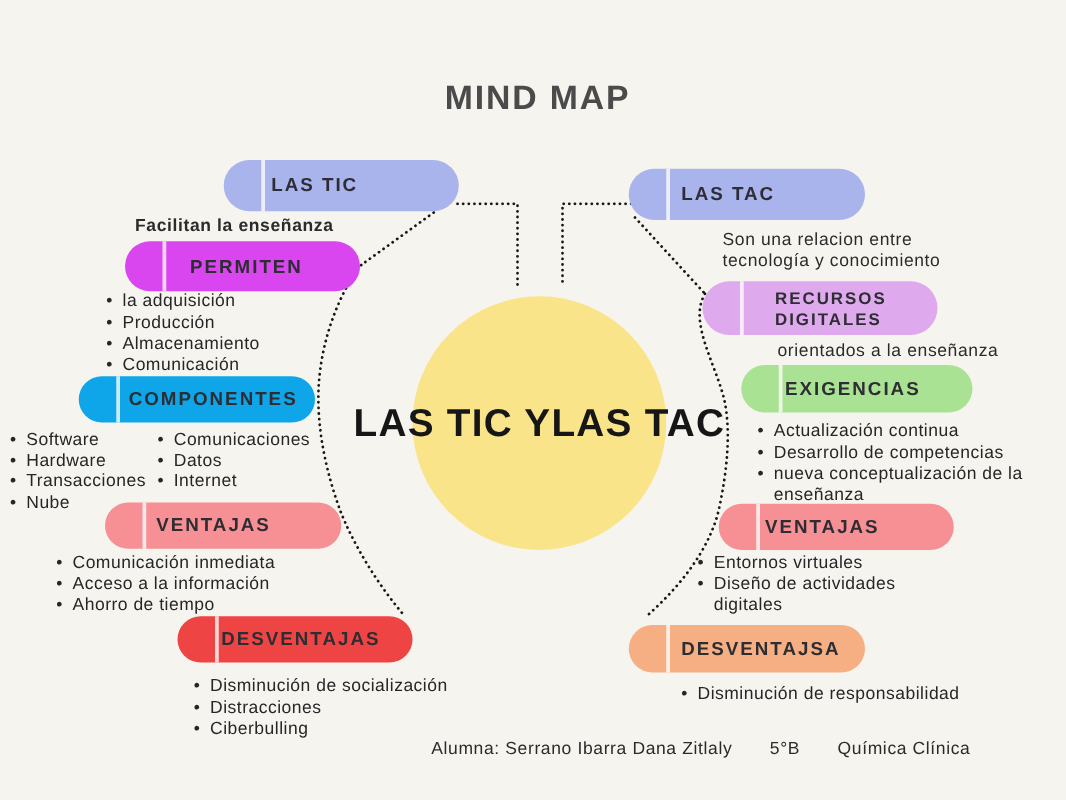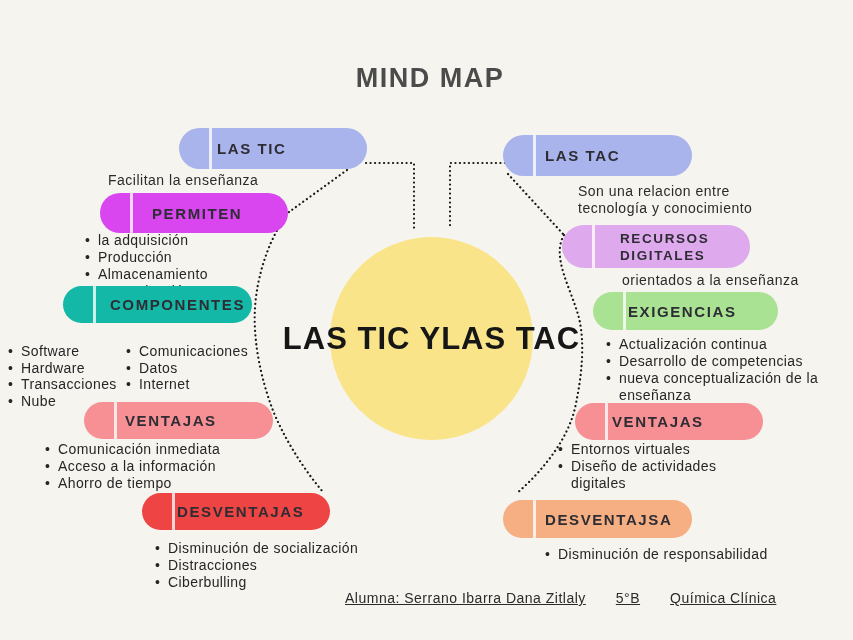--- a/index.html
+++ b/index.html
@@ -15,21 +15,21 @@
   .pill .stripe{position:absolute;left:30px;top:0;bottom:0;width:3px;background:rgba(255,255,255,0.78);}
   .pill .lbl{position:relative;white-space:nowrap;}
   .pill .lbl2{position:relative;line-height:17px;}
   .note{position:absolute;font-size:14px;letter-spacing:0.5px;color:#2b2b2b;line-height:17px;white-space:nowrap;}
   ul.blist{position:absolute;margin:0;padding:0;list-style:none;font-size:14px;letter-spacing:0.4px;
         color:#262626;line-height:17px;}
   ul.blist li{position:relative;padding-left:13px;}
   ul.blist li::before{content:"\2022";position:absolute;left:0;top:0;}
   ul.tight{line-height:16.5px;}
   .footer{position:absolute;left:345px;top:590px;display:flex;gap:30px;font-size:14px;
-        letter-spacing:0.5px;color:#2b2b2b;white-space:nowrap;text-decoration:underline;}
+        letter-spacing:0.5px;color:#2b2b2b;white-space:nowrap;}
   svg.wires{position:absolute;left:0;top:0;pointer-events:none;}
   svg.wires path{fill:none;stroke:#171717;stroke-width:2.2;stroke-linecap:round;stroke-dasharray:0.1 4.4;}
 </style>
 </head>
 <body>
 
 <div class="canvas">
 
   <div class="title">MIND MAP</div>
 
@@ -44,34 +44,34 @@
 
   <div class="center-circle" style="background: rgb(250, 228, 138);">
     <div class="ln">LAS TIC Y</div>
     <div class="ln">LAS TAC</div>
   </div>
 
   <div class="pill" style="left: 179px; top: 128px; width: 188px; height: 41px; padding-left: 38px; background: rgb(169, 179, 236);">
     <i class="stripe"></i>
     <span class="lbl">LAS TIC</span>
   </div>
-  <div class="note" style="left:108px;top:172px;">Facilitan la enseñanza</div>
+  <div class="note" style="left:108px;top:172px;font-weight:bold;">Facilitan la enseñanza</div>
 
   <div class="pill" style="left: 100px; top: 193px; width: 188px; height: 40px; padding-left: 52px; background: #d946ef;">
     <i class="stripe"></i>
     <span class="lbl">PERMITEN</span>
   </div>
   <ul class="blist" style="left:85px;top:232px;width:190px;">
     <li>la adquisición</li>
     <li>Producción</li>
     <li>Almacenamiento</li>
     <li>Comunicación</li>
   </ul>
 
-  <div class="pill" style="left: 63px; top: 286px; width: 189px; height: 37px; padding-left: 40px; background: #14b8a6; justify-content: center;">
+  <div class="pill" style="left: 63px; top: 301px; width: 189px; height: 37px; padding-left: 40px; background: #0ea5e9;">
     <i class="stripe"></i>
     <span class="lbl">COMPONENTES</span>
   </div>
   <ul class="blist tight" style="left:8px;top:343px;width:115px;">
     <li>Software</li>
     <li>Hardware</li>
     <li>Transacciones</li>
     <li>Nube</li>
   </ul>
   <ul class="blist tight" style="left:126px;top:343px;width:135px;">

